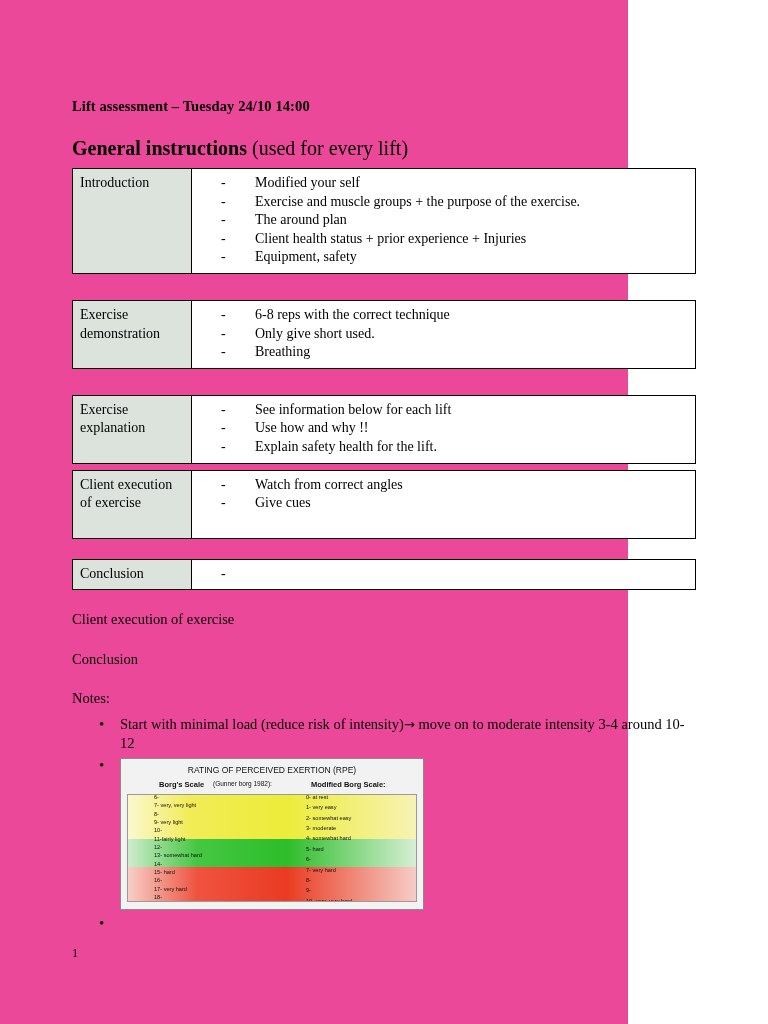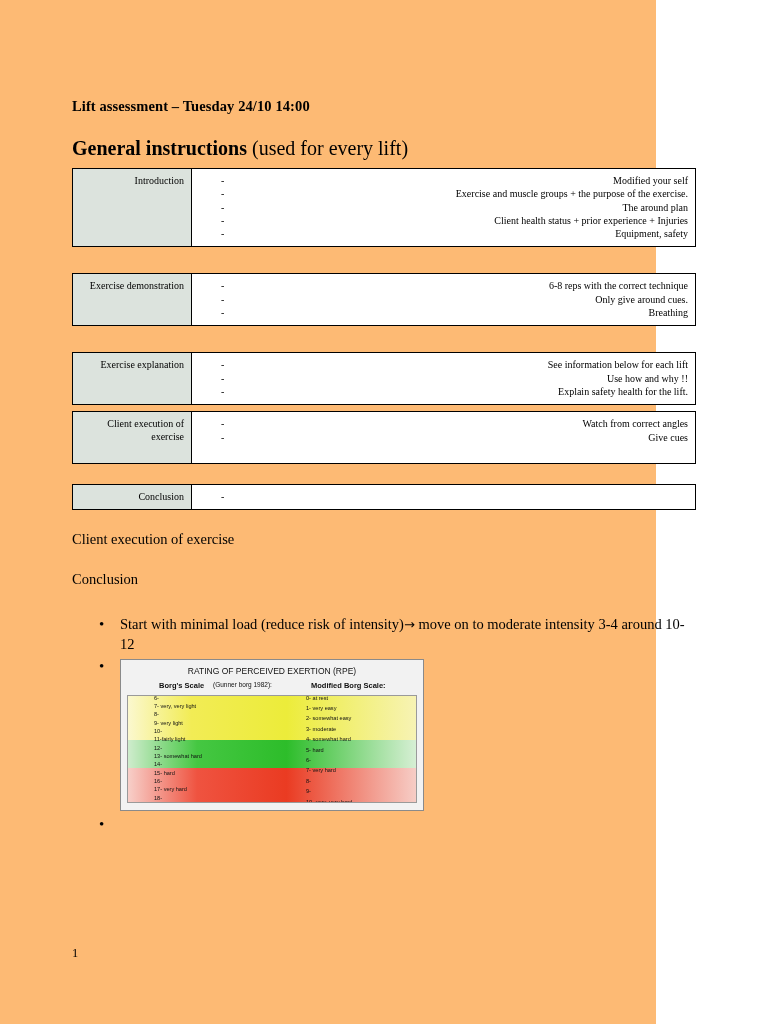--- a/index.html
+++ b/index.html
@@ -13,22 +13,21 @@
     position: relative;
     font-family: "Liberation Serif", serif;
     color: #000000;
     overflow: hidden;
   }
   .page {
     position: absolute;
     left: 0; top: 0;
     width: 628px;
     height: 1024px;
-    background: #fdba74;
-    padding-left: 28px;
+    background: #ec4899;
   }
   .content {
     position: absolute;
     left: 72px;
     top: 98px;
     width: 624px;
   }
   .doc-title {
     font-weight: bold;
     font-size: 14.5px;
@@ -39,22 +38,21 @@
     font-size: 20px;
     margin: 0 0 8px 0;
   }
   .section-head .bold {
     font-weight: bold;
   }
   table.block {
     border-collapse: collapse;
     width: 624px;
     table-layout: fixed;
-    font-size: 10px;
-    text-align: right;
+    font-size: 14px;
   }
   table.block td {
     border: 1px solid #000000;
     vertical-align: top;
     padding: 5px 7px 6px 7px;
     line-height: 1.32;
   }
   td.label {
     width: 104px;
     background: #dce3dd;
@@ -213,21 +211,21 @@
 
     <div class="gap-lg"></div>
 
     <table class="block">
       <tbody>
           <tr>
         <td class="label">Exercise demonstration</td>
         <td class="body">
           <ul class="dashlist">
             <li><span class="dash">-</span><span>6-8 reps with the correct technique</span></li>
-            <li><span class="dash">-</span><span>Only give around cues.</span></li>
+            <li><span class="dash">-</span><span>Only give short used.</span></li>
             <li><span class="dash">-</span><span>Breathing</span></li>
           </ul>
         </td>
       </tr>
     </tbody>
       </table>
 
     <div class="gap-lg"></div>
 
     <table class="block">
@@ -275,20 +273,21 @@
         </td>
       </tr>
     </tbody>
       </table>
 
     <div class="spacer-para"></div>
     <p class="para">Client execution of exercise</p>
     <div class="spacer-para"></div>
     <p class="para">Conclusion</p>
     <div class="spacer-para"></div>
+    <p class="para">Notes:</p>
     <div class="gap-sm"></div>
 
     <ul class="bullets">
       <li>
         <span class="bullet">•</span><span>Start with minimal load (reduce risk of intensity)</span><span class="arrow">→</span><span> move on to moderate intensity 3-4 around 10-12</span>
       </li>
       <li>
         <span class="bullet">•</span><span></span>
       </li>
     </ul>

